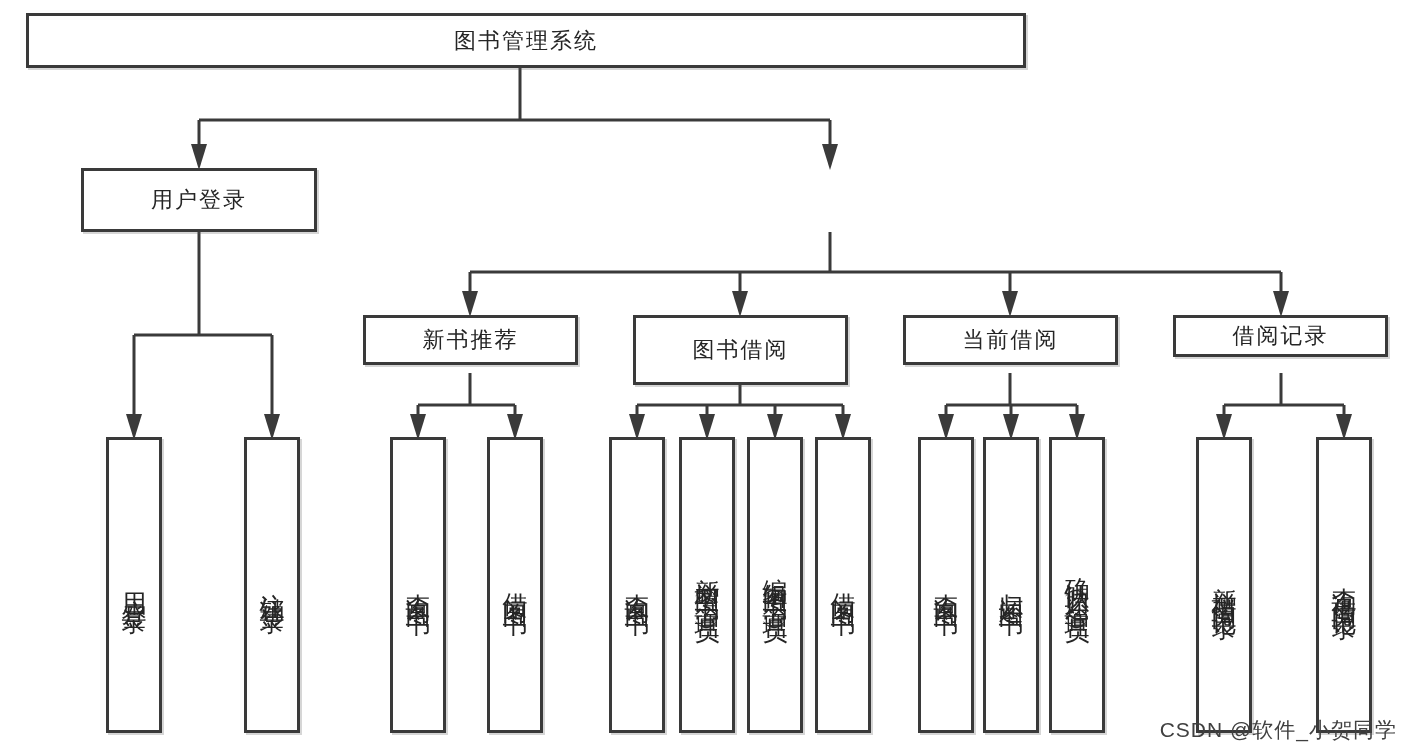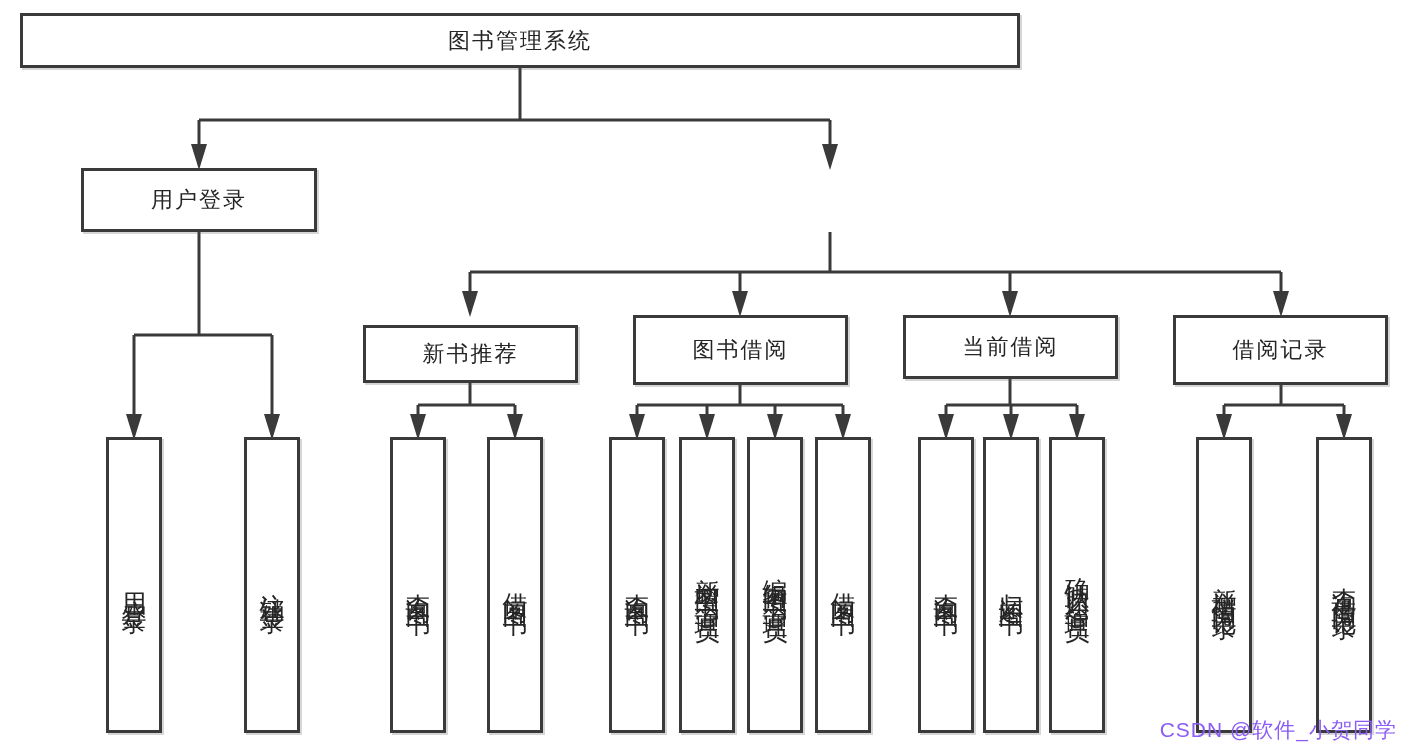--- a/index.html
+++ b/index.html
@@ -44,21 +44,21 @@
     font-size: 25px;
     line-height: 1;
     letter-spacing: 6px;
     color: #252525;
   }
   #watermark {
     position: absolute;
     right: 8px;
     bottom: 3px;
     font-size: 21px;
-    color: #8b5cf6;
+    color: #404040;
     letter-spacing: 1px;
     white-space: nowrap;
   }
 </style>
 </head>
 <body>
 
 <div id="canvas">
 
   <svg id="connector-layer" viewBox="0 0 1405 747" xmlns="http://www.w3.org/2000/svg">
@@ -104,38 +104,38 @@
       <polygon points="1069,414 1085,414 1077,440" stroke="none"></polygon>
     </g>
 
     <g stroke="#3a3a3a" stroke-width="3" fill="#3a3a3a">
       <path d="M1281 373 V405 M1224 405 H1344 M1224 405 V418 M1344 405 V418" fill="none"></path>
       <polygon points="1216,414 1232,414 1224,440" stroke="none"></polygon>
       <polygon points="1336,414 1352,414 1344,440" stroke="none"></polygon>
     </g>
   </svg>
 
-  <div class="node node-h" style="left:20px; top:13px; width:1000px; height:55px">
+  <div class="node node-h" style="left:26px; top:13px; width:1000px; height:55px">
     <span class="lbl">图书管理系统</span>
   </div>
 
   <div class="node node-h" style="left:81px; top:168px; width:236px; height:64px">
     <span class="lbl">用户登录</span>
   </div>
 
-  <div class="node node-h" style="left:363px; top:325px; width:215px; height:58px">
+  <div class="node node-h" style="left:363px; top:315px; width:215px; height:50px">
     <span class="lbl">新书推荐</span>
   </div>
   <div class="node node-h" style="left:633px; top:315px; width:215px; height:70px">
     <span class="lbl">图书借阅</span>
   </div>
-  <div class="node node-h" style="left:903px; top:315px; width:215px; height:64px">
+  <div class="node node-h" style="left:903px; top:315px; width:215px; height:50px">
     <span class="lbl">当前借阅</span>
   </div>
-  <div class="node node-h" style="left:1173px; top:315px; width:215px; height:70px">
+  <div class="node node-h" style="left:1173px; top:315px; width:215px; height:42px">
     <span class="lbl">借阅记录</span>
   </div>
 
   <div class="node node-v" style="left:106px; top:437px; width:56px; height:296px">
     <span class="lbl">用户登录</span>
   </div>
   <div class="node node-v" style="left:244px; top:437px; width:56px; height:296px">
     <span class="lbl">注销登录</span>
   </div>
 

